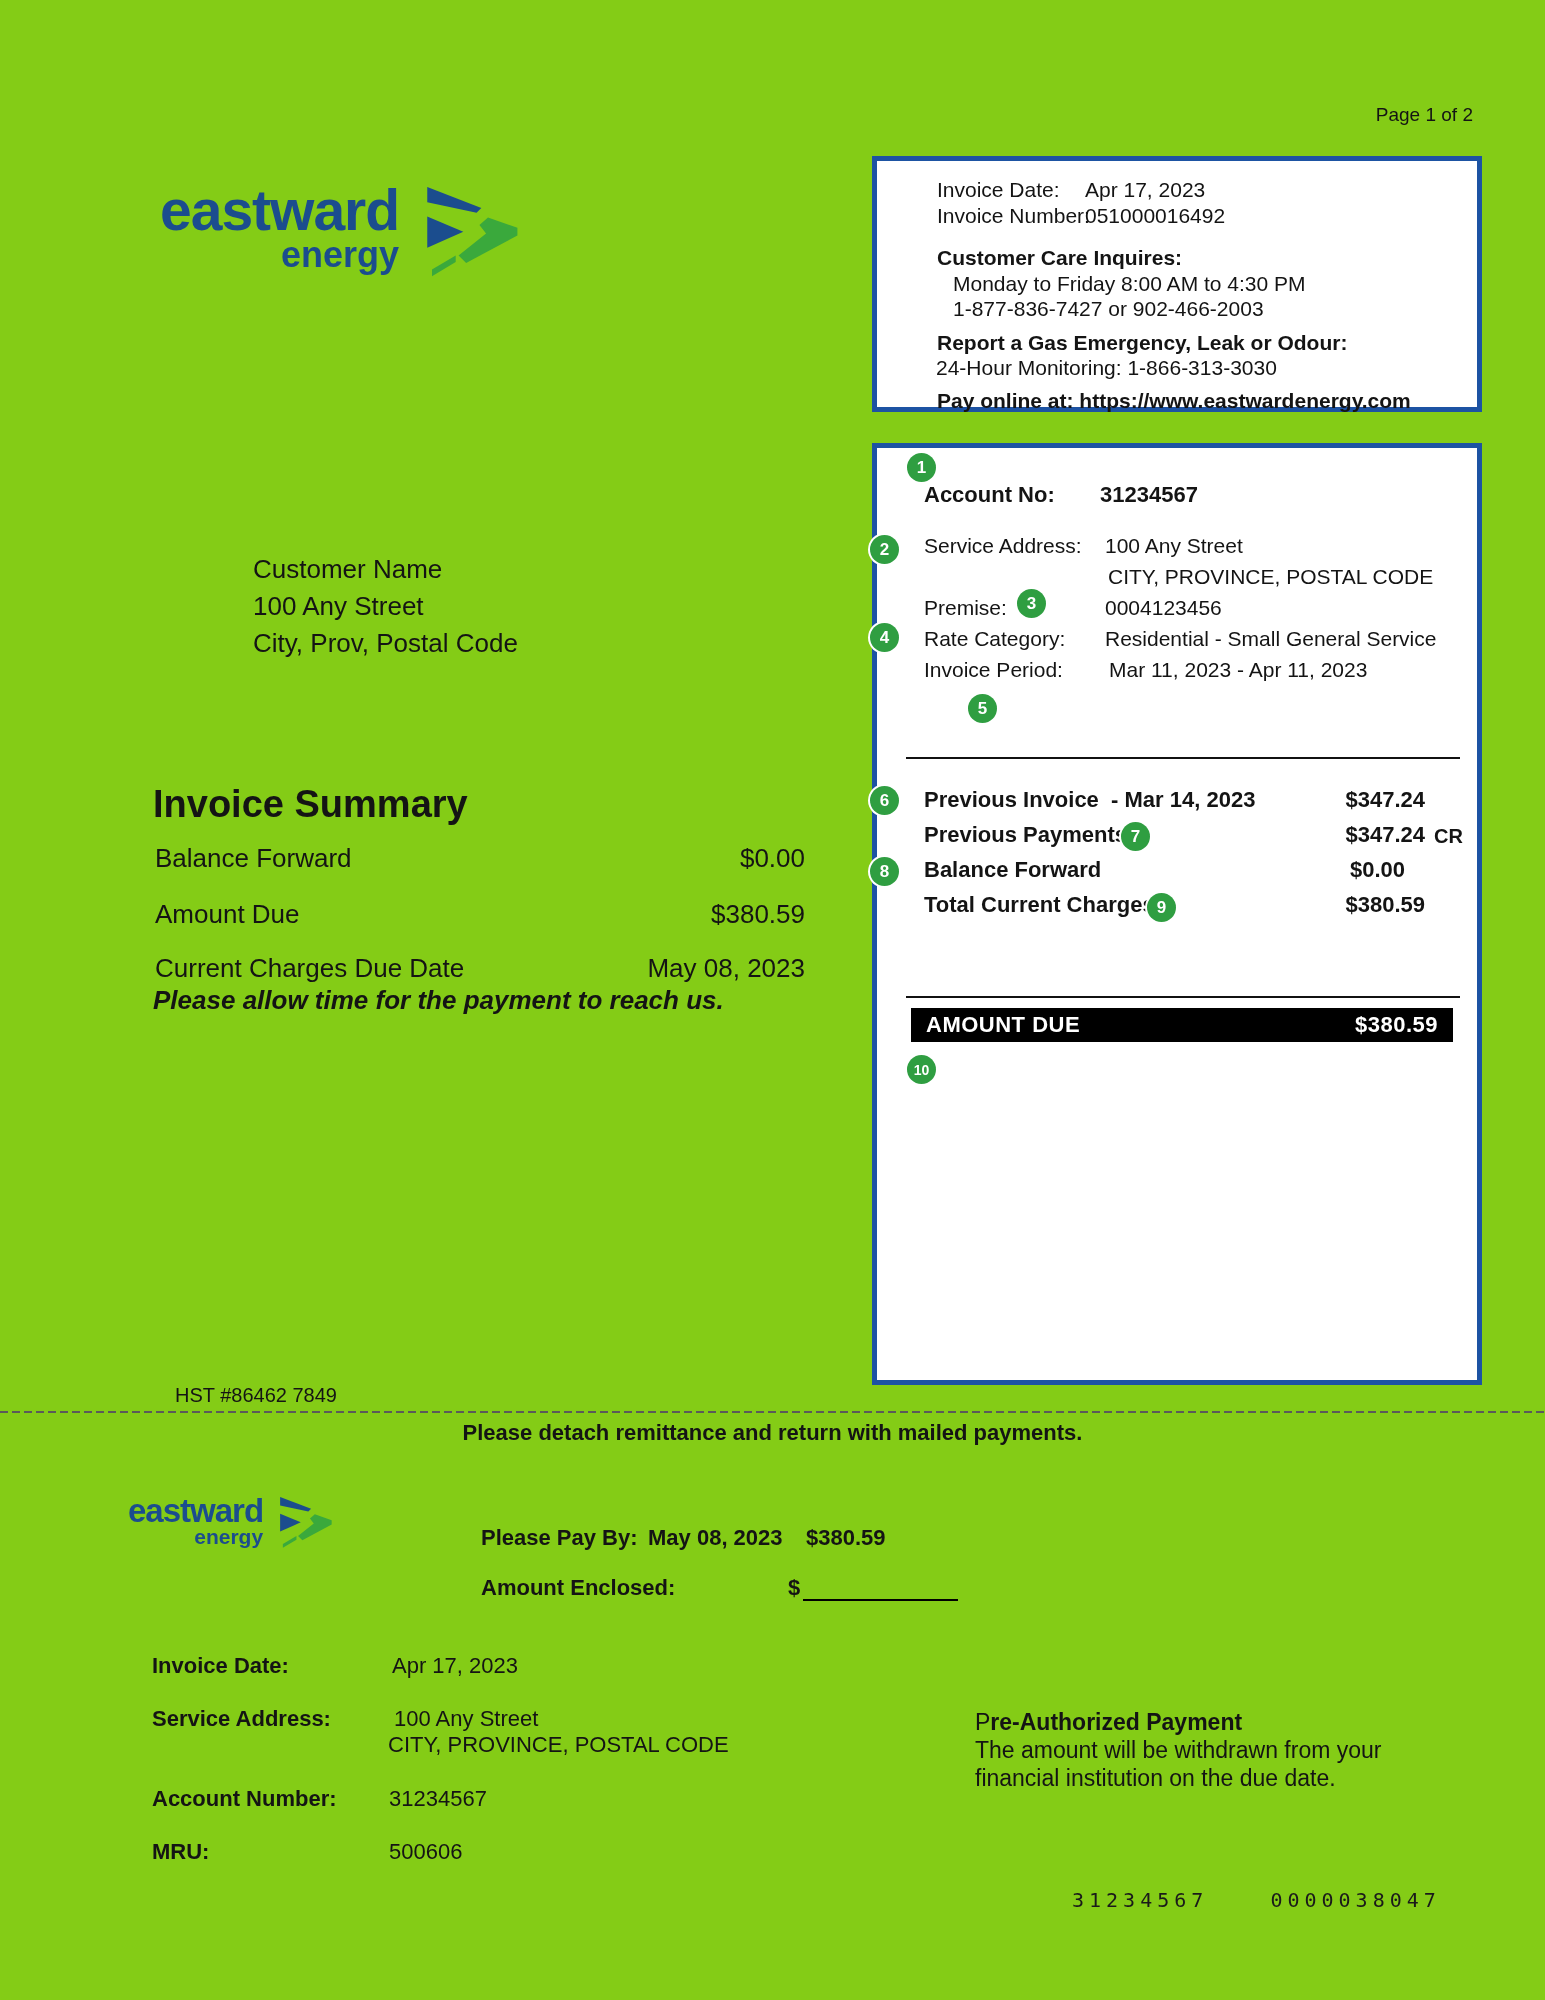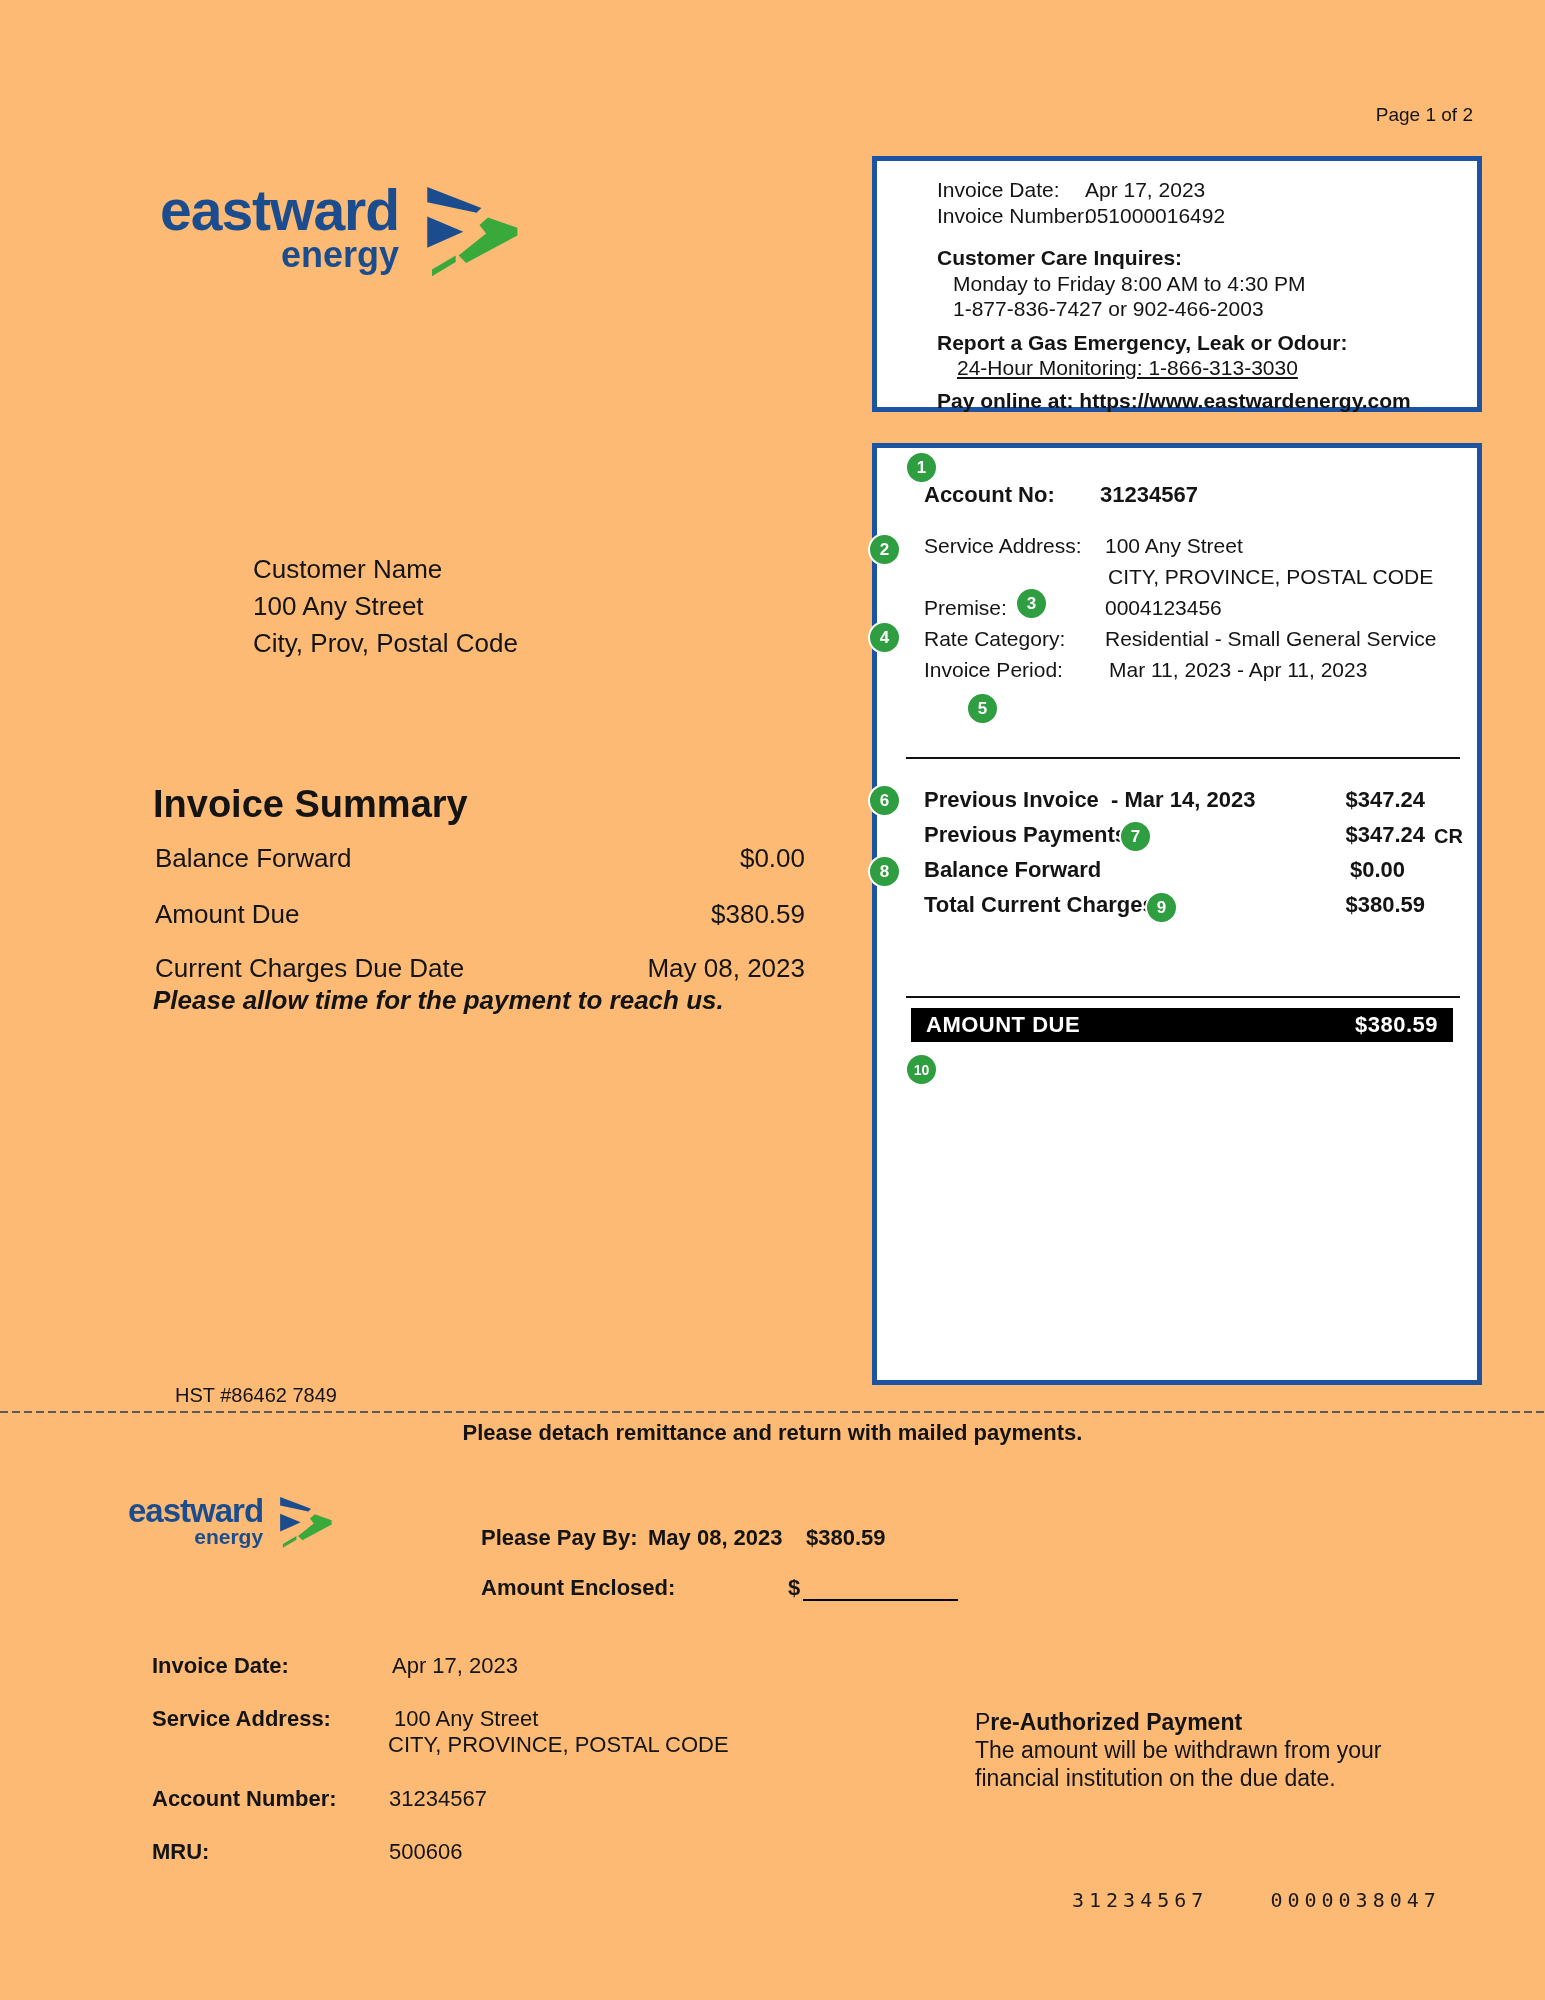--- a/index.html
+++ b/index.html
@@ -1,17 +1,17 @@
 <!DOCTYPE html>
 <html><head>
 <meta charset="utf-8">
 <style>
   html,body{margin:0;padding:0;background:#fff;}
   #page{
-    position:relative;width:1545px;height:2000px;background:#fdba74;
+    position:relative;width:1545px;height:2000px;background:#84cc16;
     font-family:"Liberation Sans",sans-serif;color:#141414;overflow:hidden;
   }
   .abs{position:absolute;}
   .pre{white-space:pre;}
   .bold{font-weight:bold;}
   
   .bluebox{position:absolute;border:5px solid #1d53a3;background:#fff;box-sizing:border-box;}
   
   .wordmark{display:flex;align-items:flex-start;gap:14px;}
   .wm-text{display:flex;flex-direction:column;align-items:flex-end;}
@@ -77,21 +77,21 @@
 
   <div class="bluebox" style="left:872px;top:156px;width:610px;height:256px;">
     <div class="abs t21" style="left:60px;top:16px;">Invoice Date:</div>
     <div class="abs t21" style="left:208px;top:16px;">Apr 17, 2023</div>
     <div class="abs t21" style="left:60px;top:42px;">Invoice Number:</div>
     <div class="abs t21" style="left:208px;top:42px;">051000016492</div>
     <div class="abs t21 bold" style="left:60px;top:84px;">Customer Care Inquires:</div>
     <div class="abs t21" style="left:76px;top:110px;">Monday to Friday 8:00 AM to 4:30 PM</div>
     <div class="abs t21" style="left:76px;top:135px;">1-877-836-7427 or 902-466-2003</div>
     <div class="abs t21 bold" style="left:60px;top:169px;">Report a Gas Emergency, Leak or Odour:</div>
-    <div class="abs t21" style="left:80px;top:194px;text-decoration:underline;">24-Hour Monitoring: 1-866-313-3030</div>
+    <div class="abs t21" style="left:59px;top:194px;">24-Hour Monitoring: 1-866-313-3030</div>
     <div class="abs t21 bold" style="left:60px;top:227px;">Pay online at: https://www.eastwardenergy.com</div>
   </div>
 
   <div class="bluebox" style="left:872px;top:443px;width:610px;height:942px;">
 
     <div class="abs t21 bold" style="left:47px;top:34px;font-size:22px;">Account No:</div>
     <div class="abs t21 bold" style="left:223px;top:34px;font-size:22px;">31234567</div>
 
     <div class="abs t21" style="left:47px;top:85px;">Service Address:</div>
     <div class="abs t21" style="left:228px;top:85px;">100 Any Street</div>

